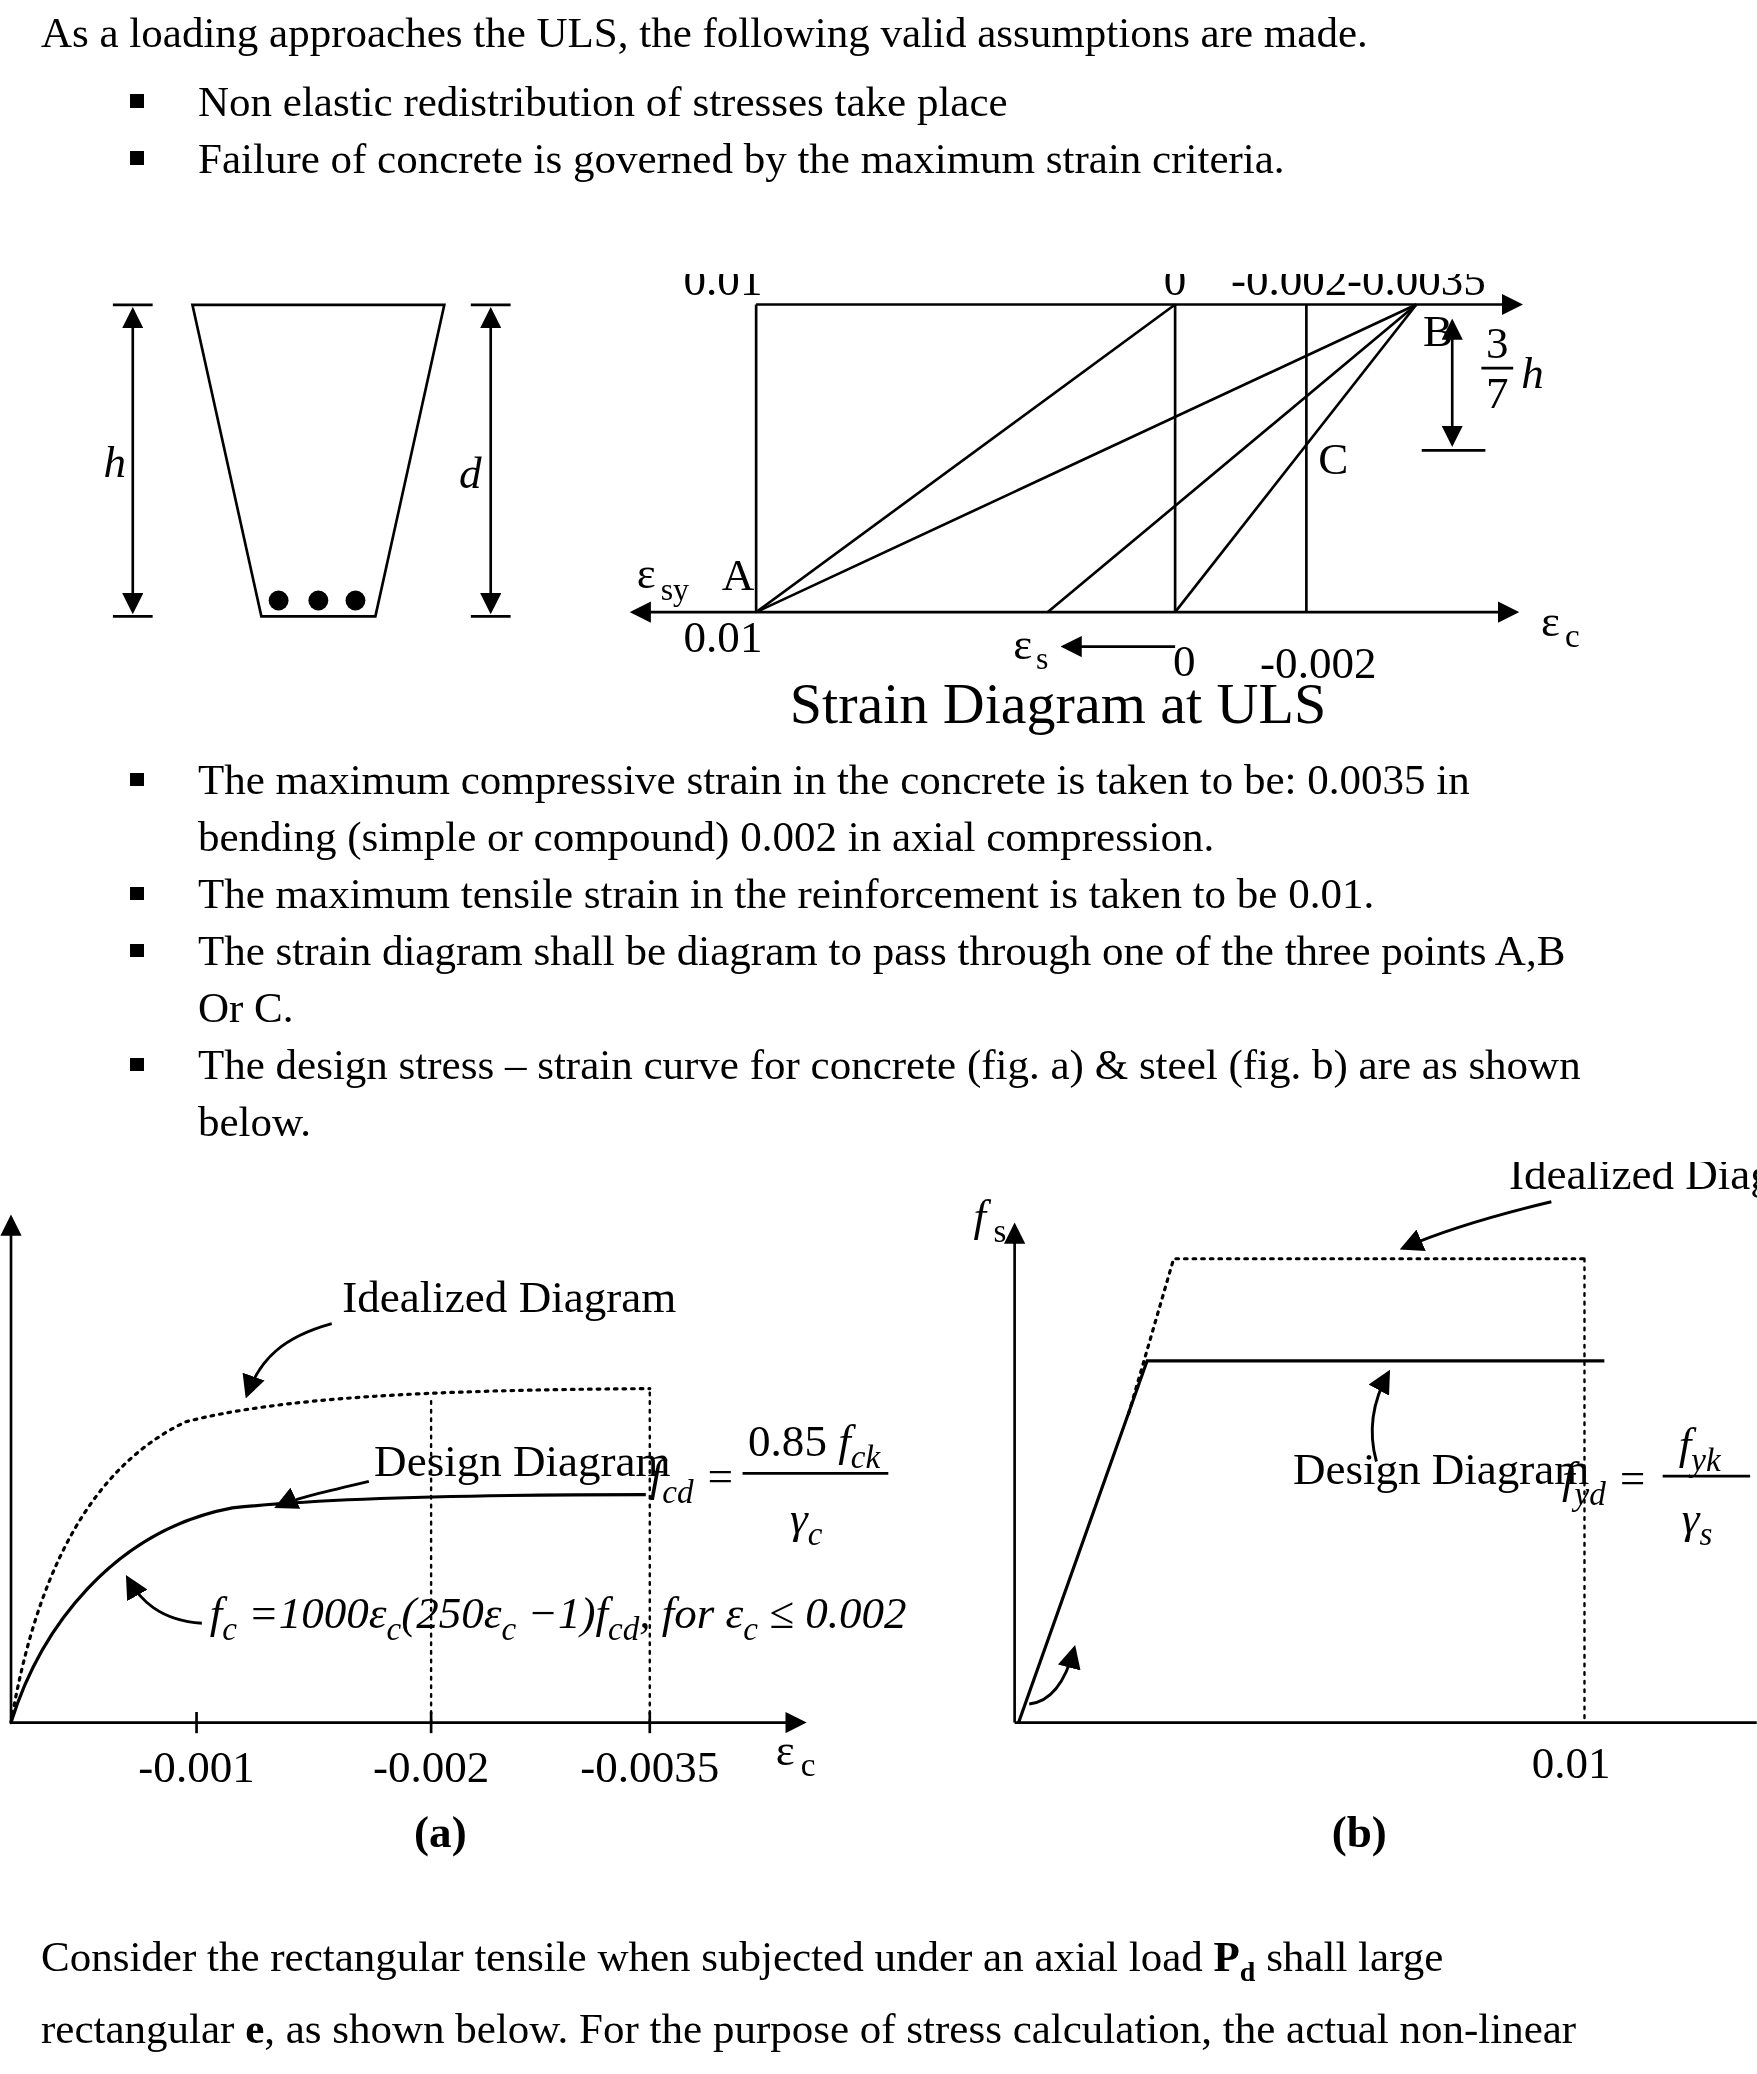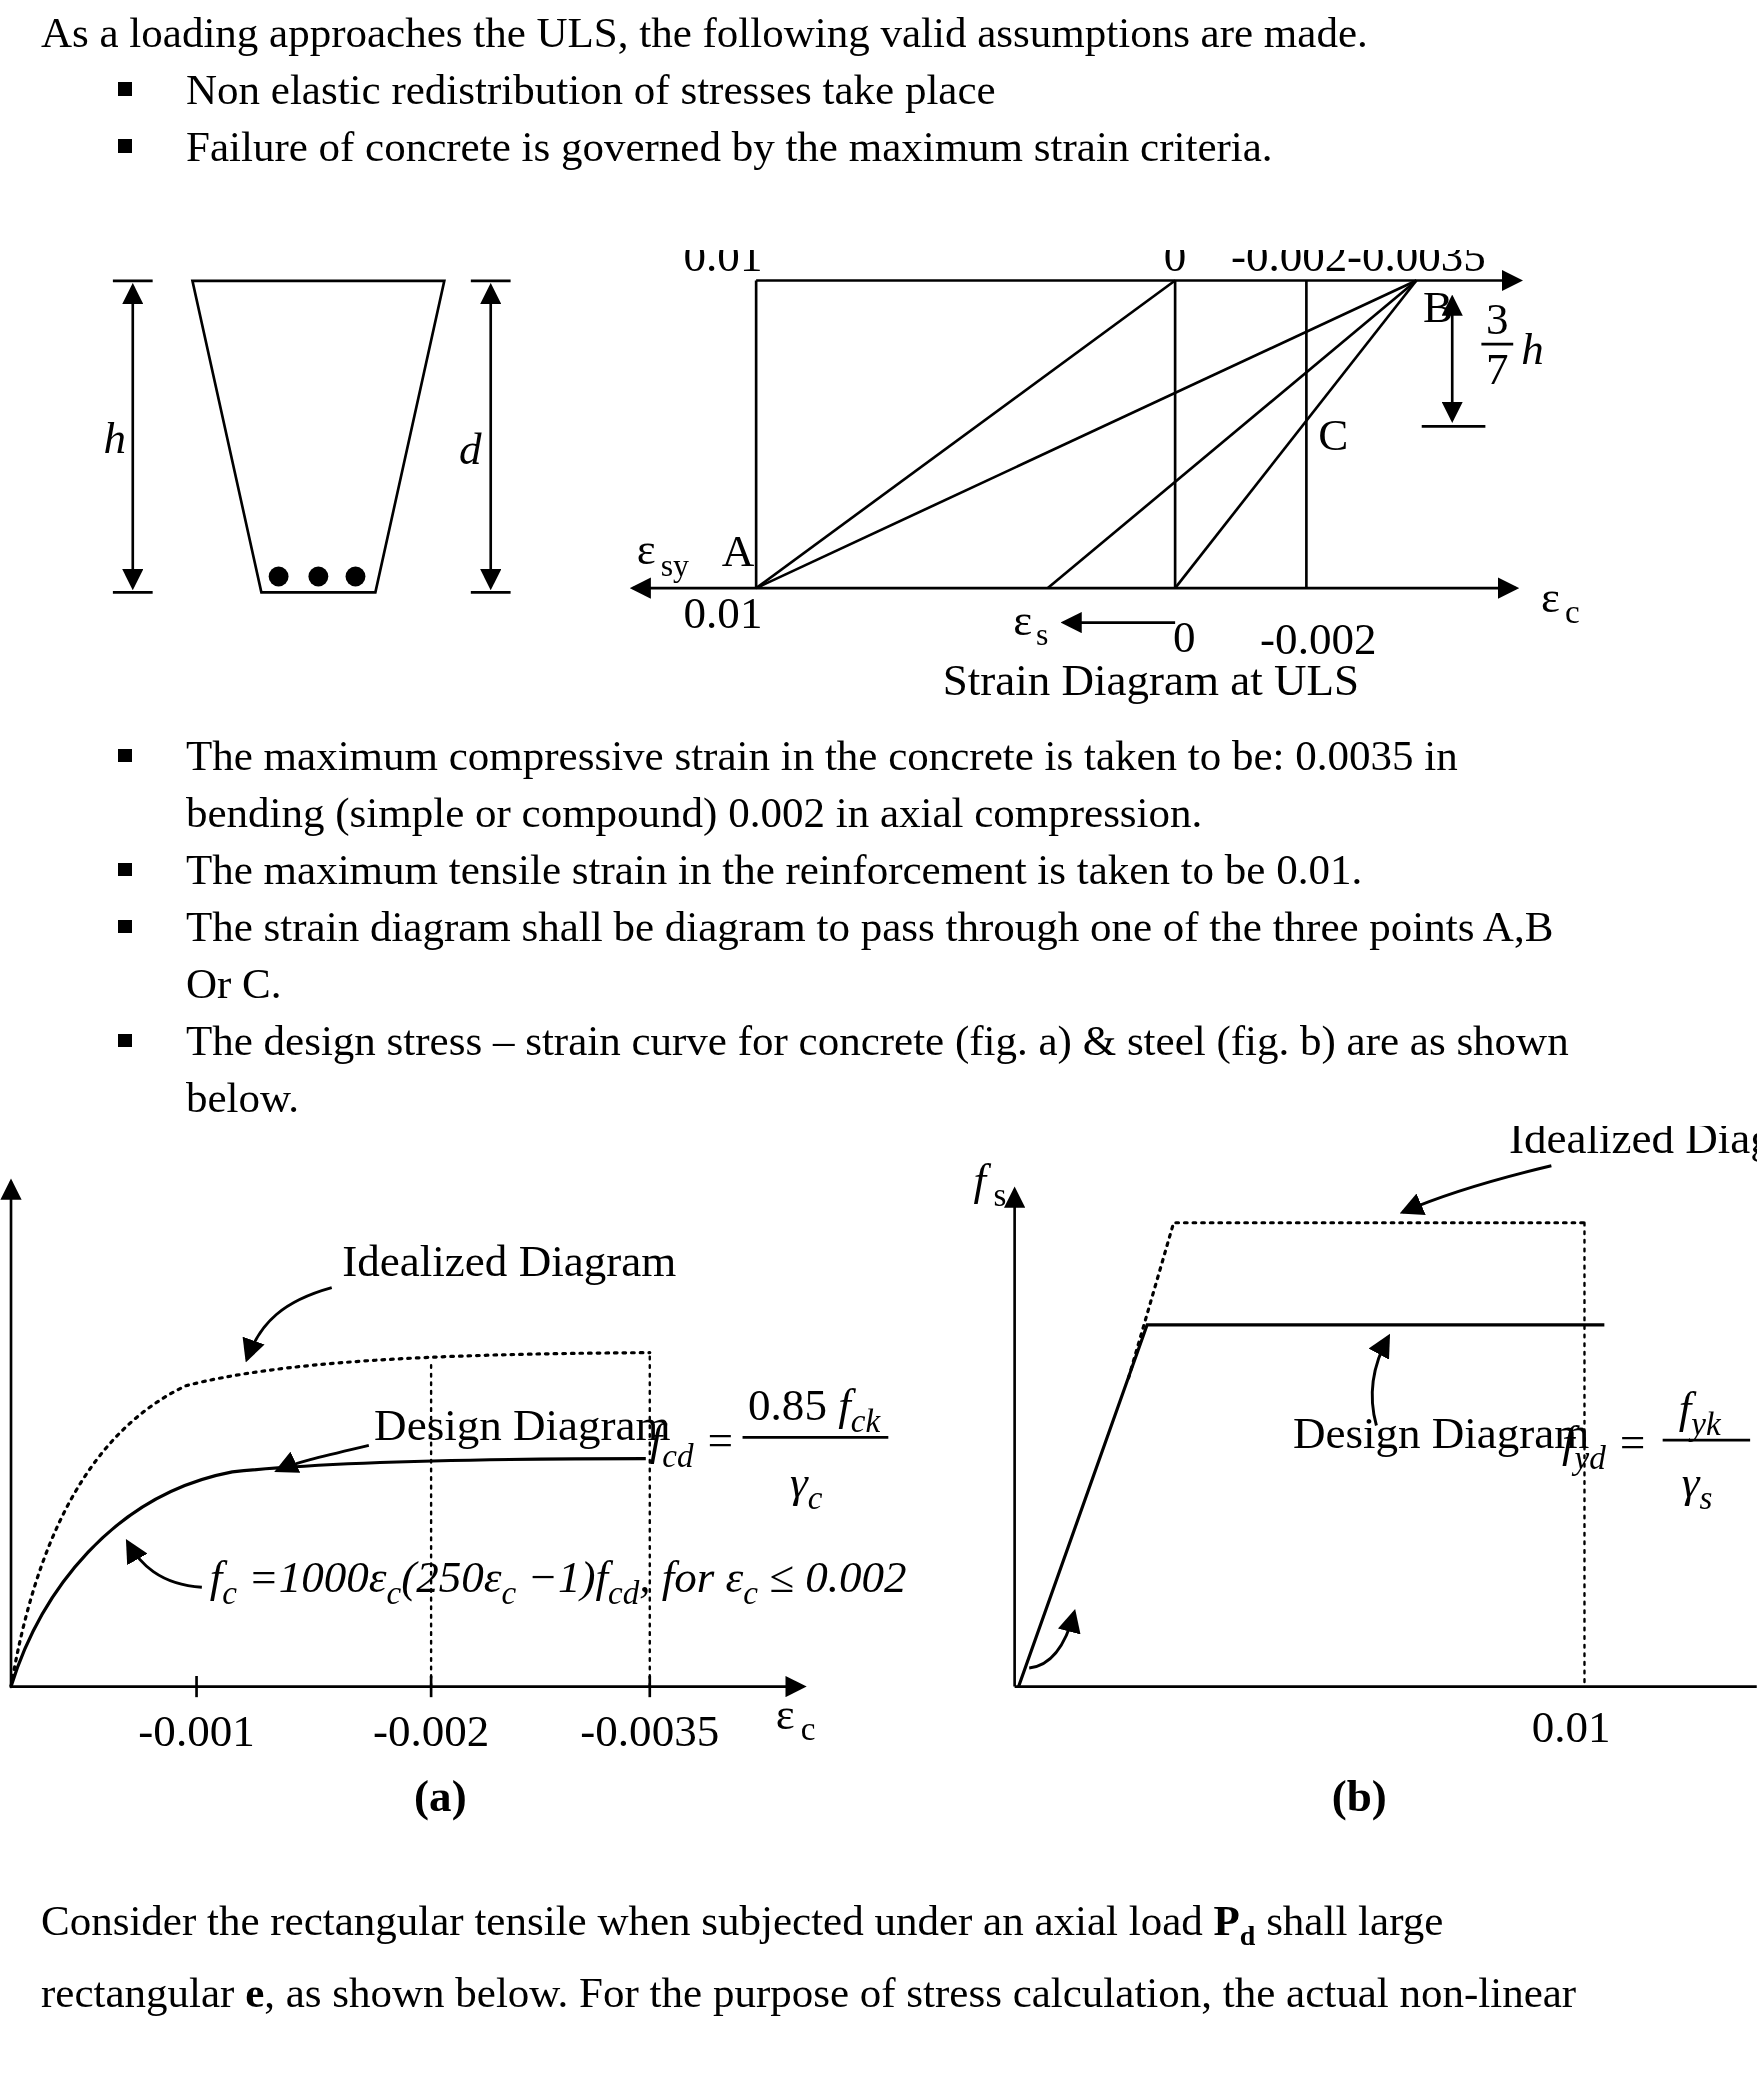--- a/index.html
+++ b/index.html
@@ -1,33 +1,33 @@
 <!DOCTYPE html>
 <html><head>
 <meta charset="utf-8">
 <style>
   html,body{margin:0;padding:0;}
   body{
     width:1757px;height:2075px;overflow:hidden;background:#fff;color:#000;
     font-family:"Liberation Serif", serif;font-size:43px;
   }
   .intro{margin:3.9px 0 0 41px;line-height:57px;white-space:nowrap;}
-  ul{list-style:none;margin:0;padding:0;}
+  ul{list-style:none;margin:12px;padding:0;}
   li{position:relative;padding-left:186px;}
   li::before{content:"";position:absolute;left:118px;top:21.3px;width:13.6px;height:13.6px;background:#000;}
   .line{white-space:nowrap;line-height:57px;}
   .diagrams{position:relative;height:539px;}
   .figures{position:relative;height:713px;}
   svg{position:absolute;overflow:hidden;}
   svg text{font-family:"Liberation Serif", serif;fill:#000;font-size:34px;}
   .it{font-style:italic;}
   .bold{font-weight:bold;}
   .sm{font-size:25px;}
   .sm2{font-size:24px;}
-  .strain-caption{position:absolute;left:757px;top:478px;width:602px;text-align:right;font-size:45px;line-height:54px;}
+  .strain-caption{position:absolute;left:757px;top:478px;width:602px;text-align:center;font-size:58px;line-height:54px;}
   .b2{margin-top:13.6px;}
   .footer{margin:53px 0 0 41px;}
   .footer .line{overflow:hidden;width:1717px;}
   .footer sub{font-size:28px;}
   .b{font-weight:bold;}
   .stroke{stroke:#000;stroke-width:2;fill:none;}
   .stroke3{stroke:#000;stroke-width:2.4;fill:none;}
   .dot{stroke:#000;stroke-width:2.4;fill:none;stroke-dasharray:2 4.5;stroke-linecap:round;}
   .dotv{stroke:#000;stroke-width:1.8;fill:none;stroke-dasharray:2 4.5;stroke-linecap:round;}
   .leader{stroke:#000;stroke-width:2.2;fill:none;}

